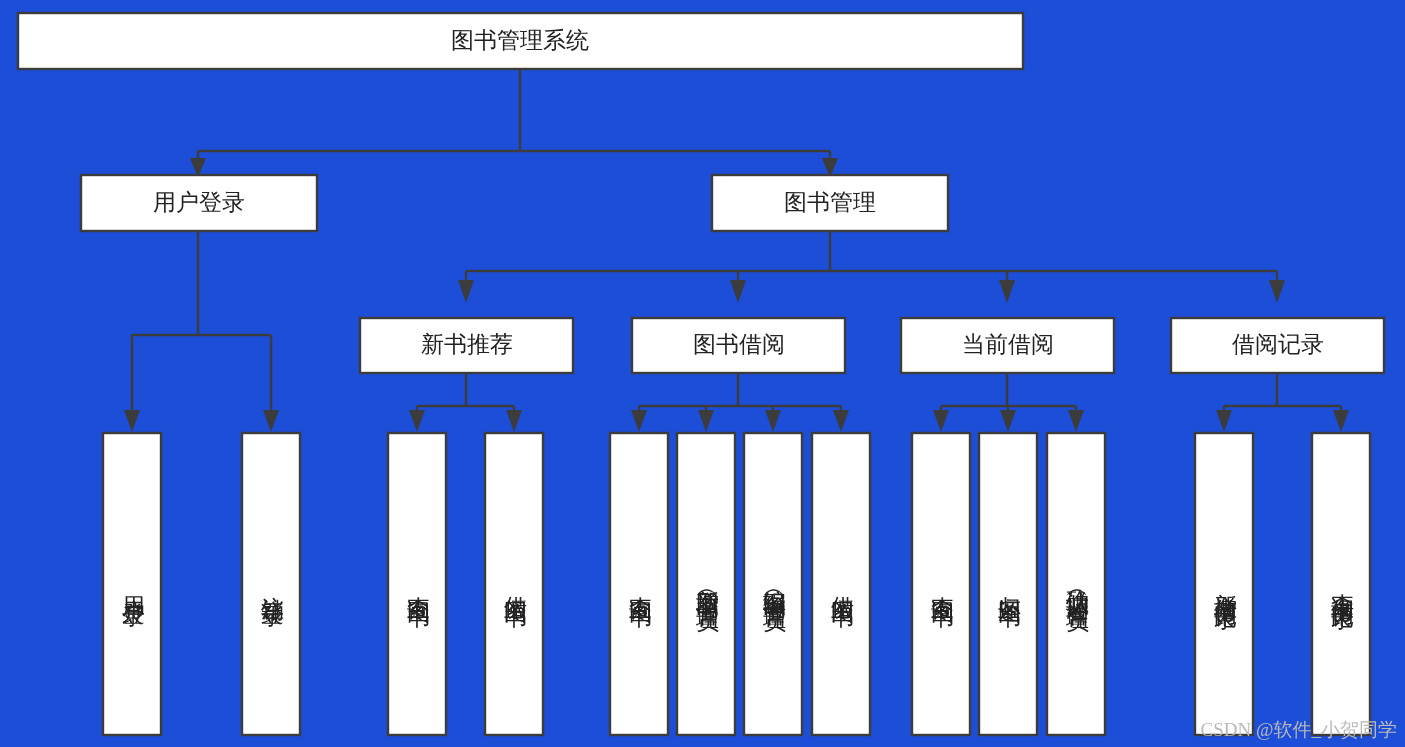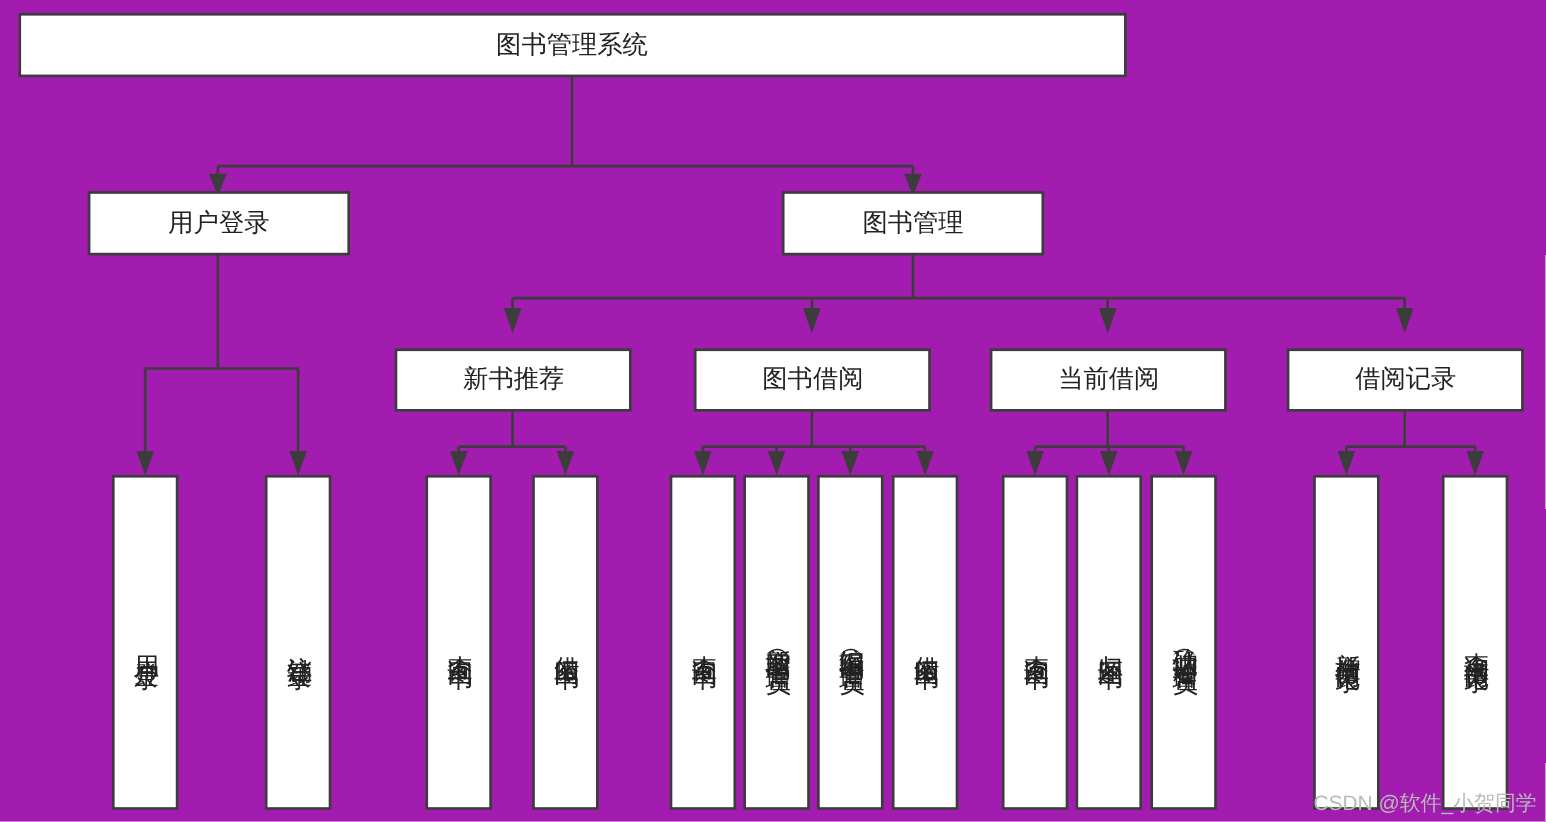--- a/index.html
+++ b/index.html
@@ -7,21 +7,21 @@
     padding: 0;
     background: #ffffff;
   }
   body {
     font-family: "Liberation Sans", "DejaVu Sans", sans-serif;
   }
   #diagram-root {
     position: relative;
     width: 1405px;
     height: 747px;
-    background: #a21caf;
+    background: #1d4ed8;
     overflow: hidden;
   }
   svg#chart-svg {
     position: absolute;
     left: 0;
     top: 0;
     width: 1405px;
     height: 747px;
     display: block;
   }
@@ -53,21 +53,21 @@
     font-size: 23px;
     writing-mode: vertical-rl;
     text-orientation: upright;
     glyph-orientation-vertical: 0;
     letter-spacing: 3px;
   }
   .watermark-text {
     position: absolute;
     right: 8px;
     bottom: 4px;
-    font-family: Liberation Sans, sans-serif;
+    font-family: Liberation Serif, serif;
     font-size: 19px;
     color: #b9b9b9;
     white-space: nowrap;
     pointer-events: none;
     user-select: none;
   }
 </style>
 </head>
 <body>
 

